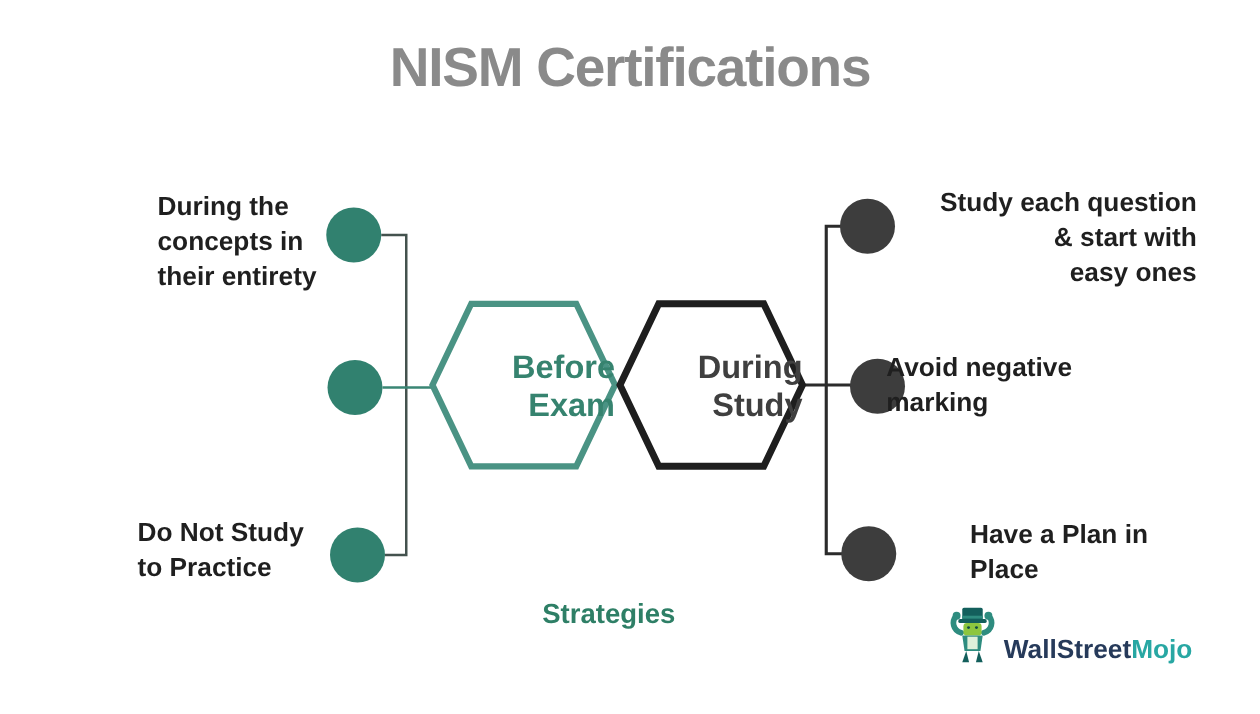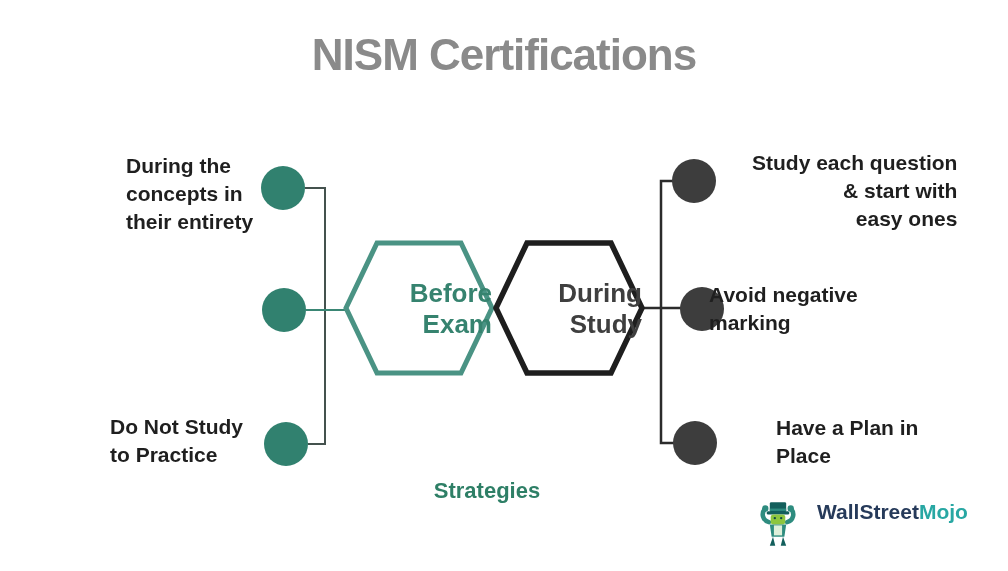--- a/index.html
+++ b/index.html
@@ -44,24 +44,24 @@
   .strategies-label {
     position: absolute;
     top: 478px; left: 377px; width: 220px;
     text-align: center;
     font-size: 22px;
     font-weight: bold;
     color: #2e7f66;
   }
   .logo {
     position: absolute;
-    top: 500px; left: 758px;
+    top: 484px; left: 758px;
     display: flex;
-    align-items: flex-start;
-    gap: 19px;
+    align-items: flex-end;
+    gap: 5px;
   }
   .logo-text {
     font-size: 21px;
     font-weight: bold;
     letter-spacing: 0px;
     white-space: nowrap;
   }
   .logo-text .brand-primary { color: #263a5a; }
   .logo-text .brand-secondary { color: #28a7a3; }
 </style>

